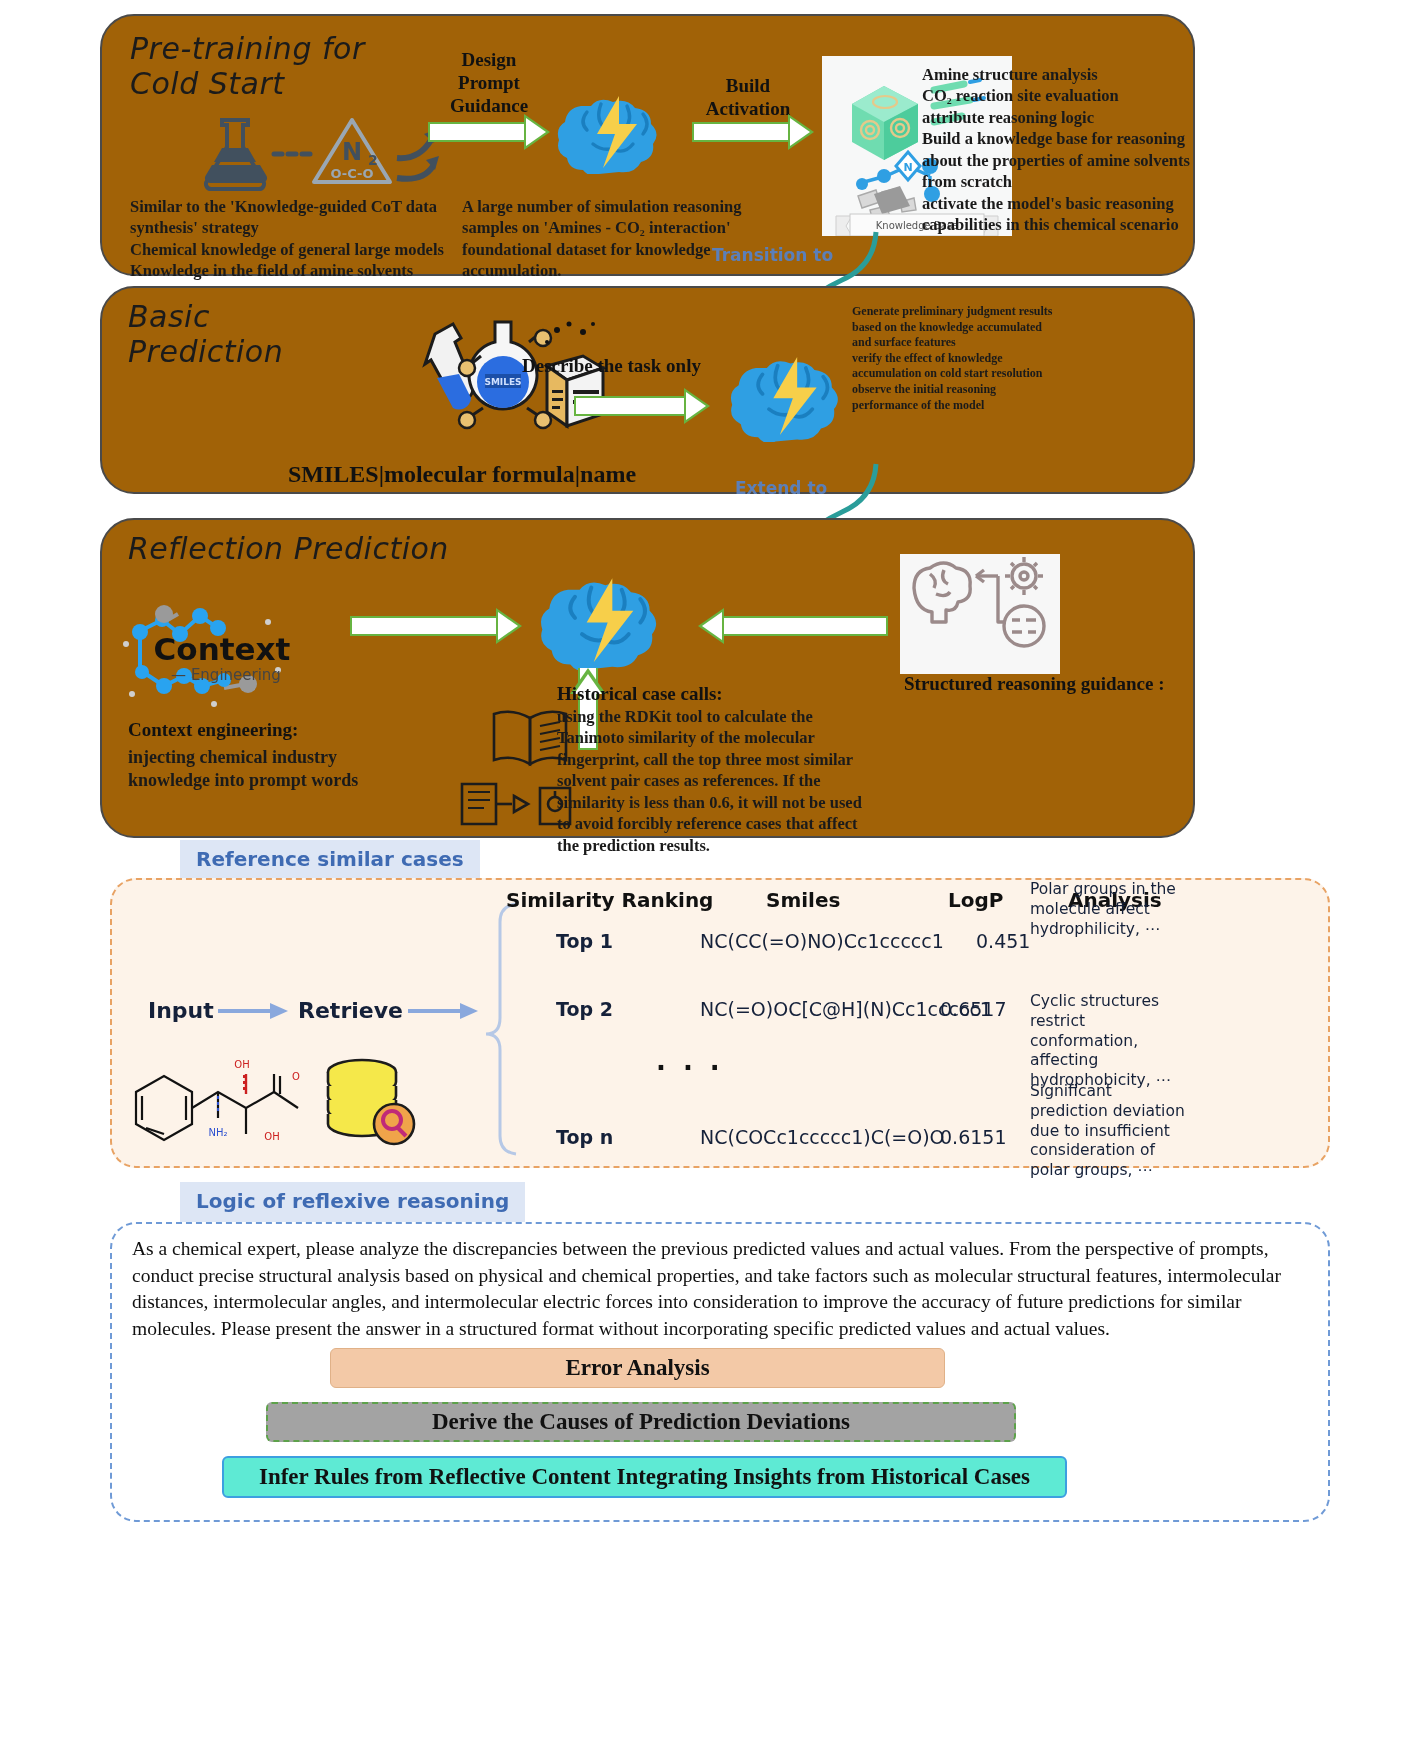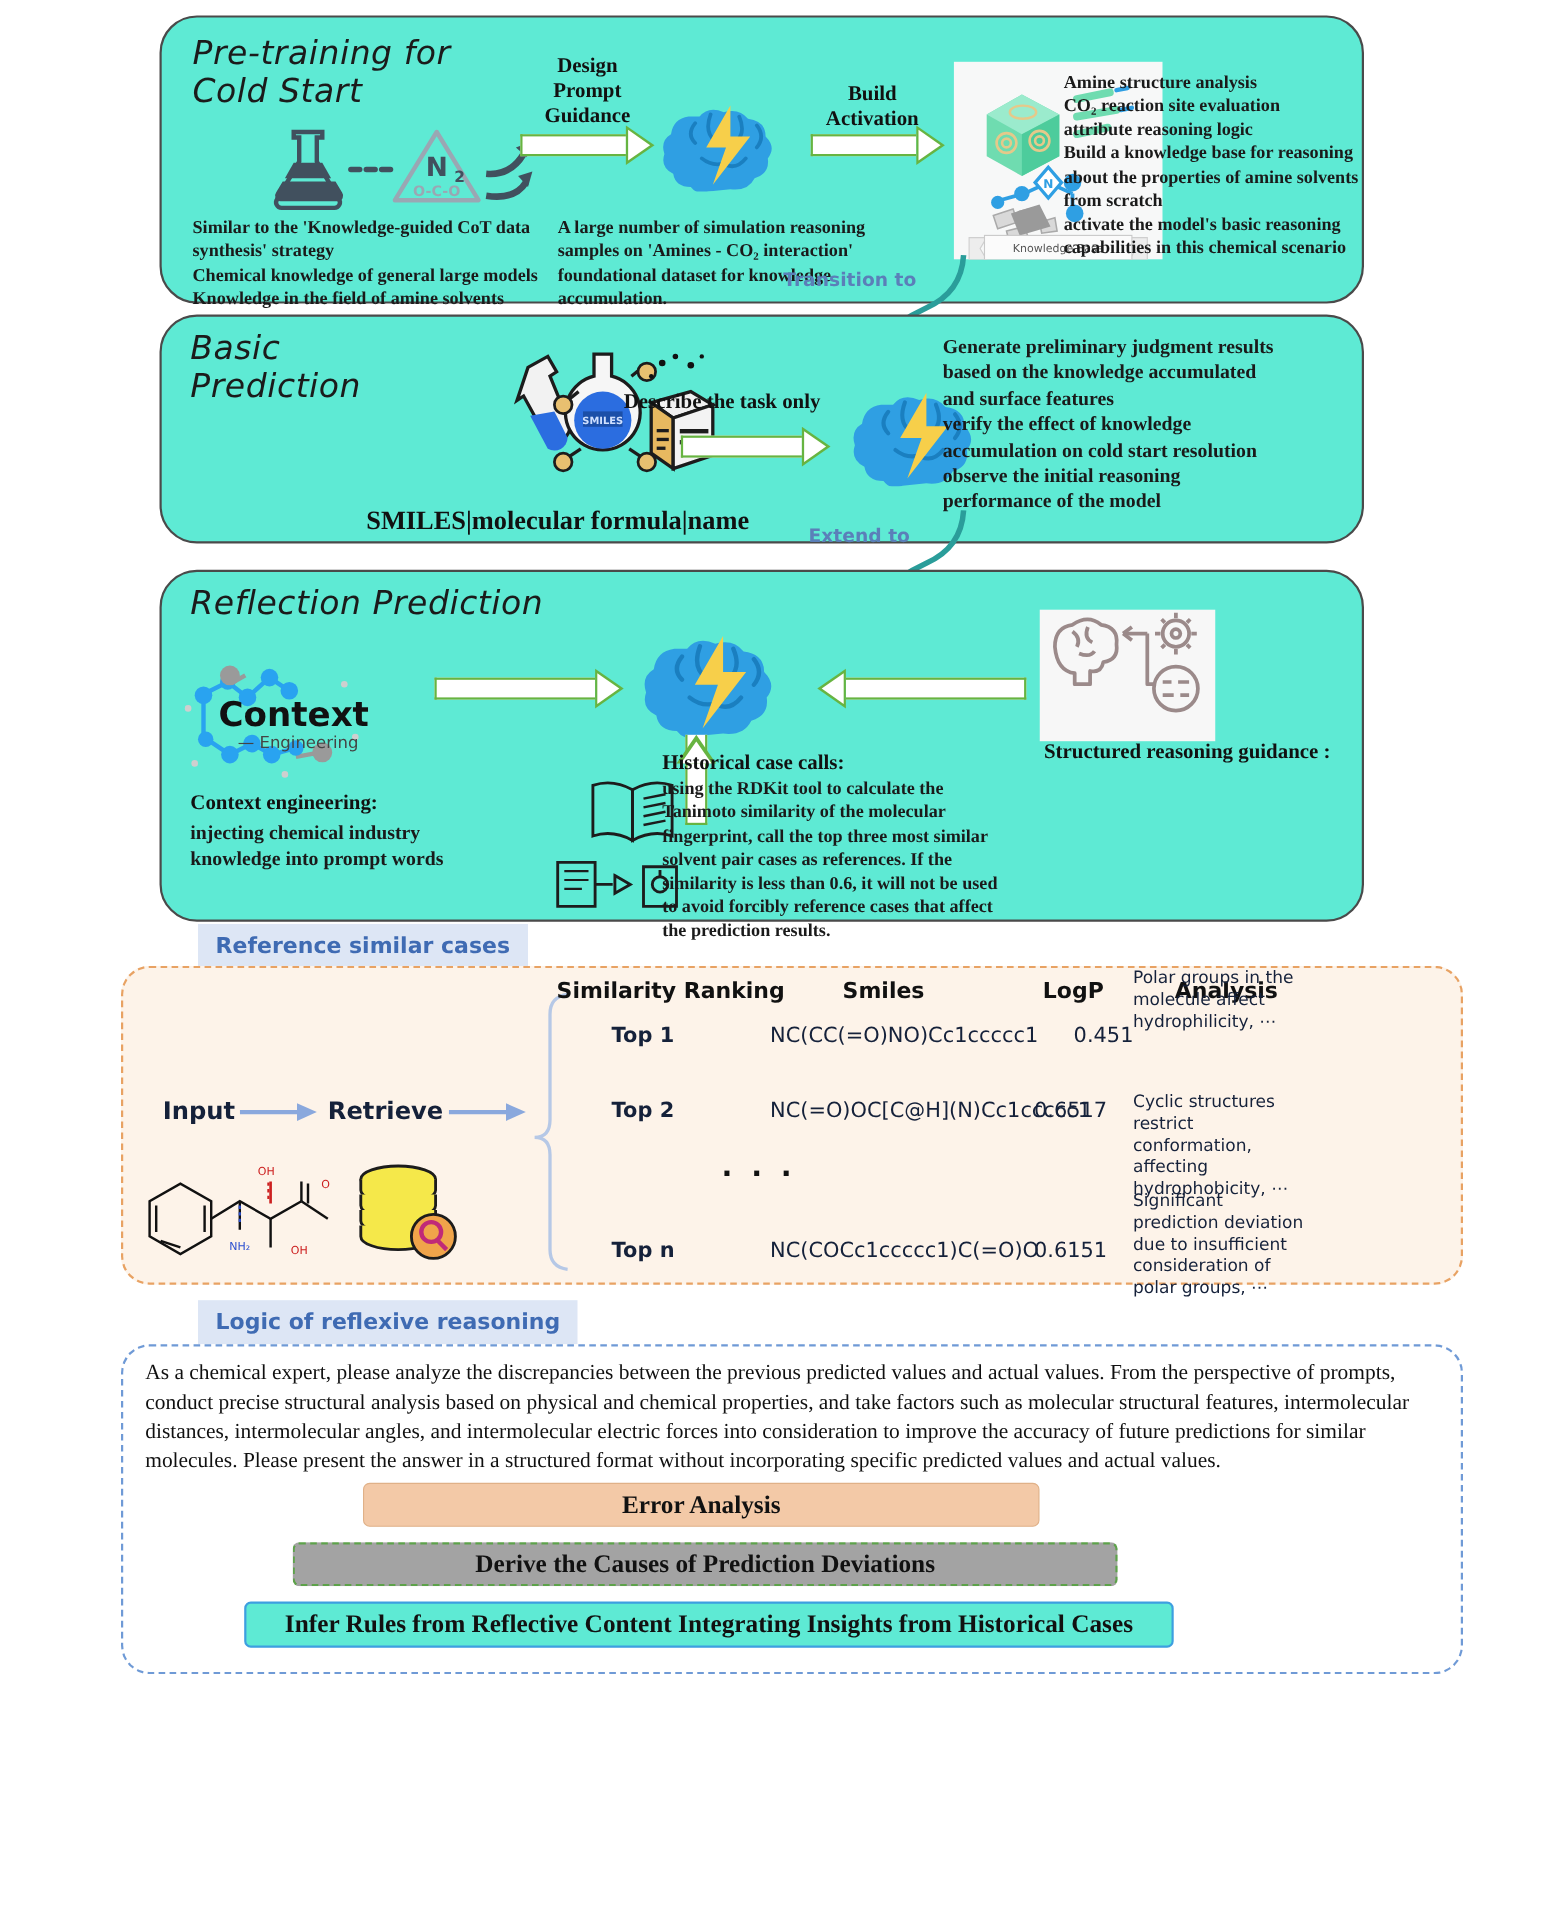--- a/index.html
+++ b/index.html
@@ -11,22 +11,21 @@
     color: #111;
     position: relative;
     overflow: hidden;
   }
 
   
   .panel {
     position: absolute;
     border: 2.5px solid #4a4a4a;
     border-radius: 34px;
-    background: #5eead4;
-    margin-left: 45px;
+    background: #a16207;
   }
   .stage-title {
     font-family: "DejaVu Sans", sans-serif;
     font-style: italic;
     font-weight: 400;
     font-size: 30px;
     color: #1b1b1b;
     letter-spacing: .5px;
     line-height: 1.15;
   }
@@ -386,21 +385,21 @@
     <svg width="130" height="94" viewBox="0 0 120 86">
       <path d="M24 18 q-14 2 -16 16 q-10 6 -6 18 q-4 12 8 18 q2 12 16 12 q6 8 16 4
                l20 -2 q16 2 22 -10 q14 -4 12 -18 q8 -10 -2 -20 q0 -14 -16 -16
                q-8 -10 -22 -6 q-14 -6 -22 4 z" fill="#2f9fe3"></path>
       <path d="M30 24 q-8 10 0 18 M44 16 q-6 16 4 24 M86 26 q8 10 0 20 M70 18 q6 14 -2 22
                M36 56 q10 8 22 4 M76 56 q-8 10 -18 6" fill="none" stroke="#1a7fc0" stroke-width="3.4" stroke-linecap="round"></path>
       <path d="M62 8 l-22 38 h18 l-12 34 l34 -44 h-18 z" fill="#f7cf4a"></path>
     </svg>
   </div>
 
-  <div class="body-txt" style="position:absolute; left:710px; top:16px; width:350px; font-size:18px;
+  <div class="body-txt" style="position:absolute; left:750px; top:16px; width:350px; font-size:12px;
               white-space:pre-line;">Generate preliminary judgment results
 based on the knowledge accumulated
 and surface features
 verify the effect of knowledge
 accumulation on cold start resolution
 observe the initial reasoning
 performance of the model</div>
 
   <div class="bold-hdr cap-center" style="position:absolute; left:60px; top:172px; width:600px; font-size:24px;">SMILES|molecular formula|name</div>
 </div>

